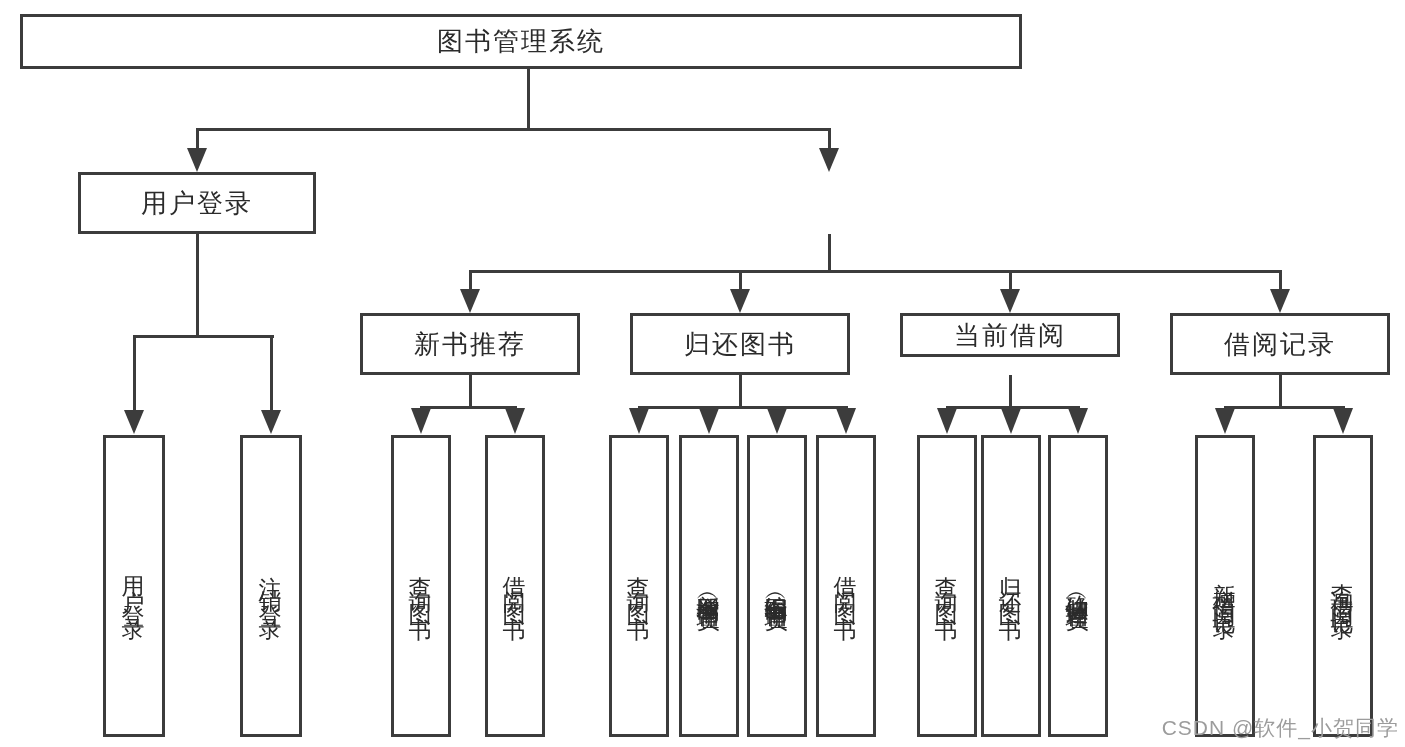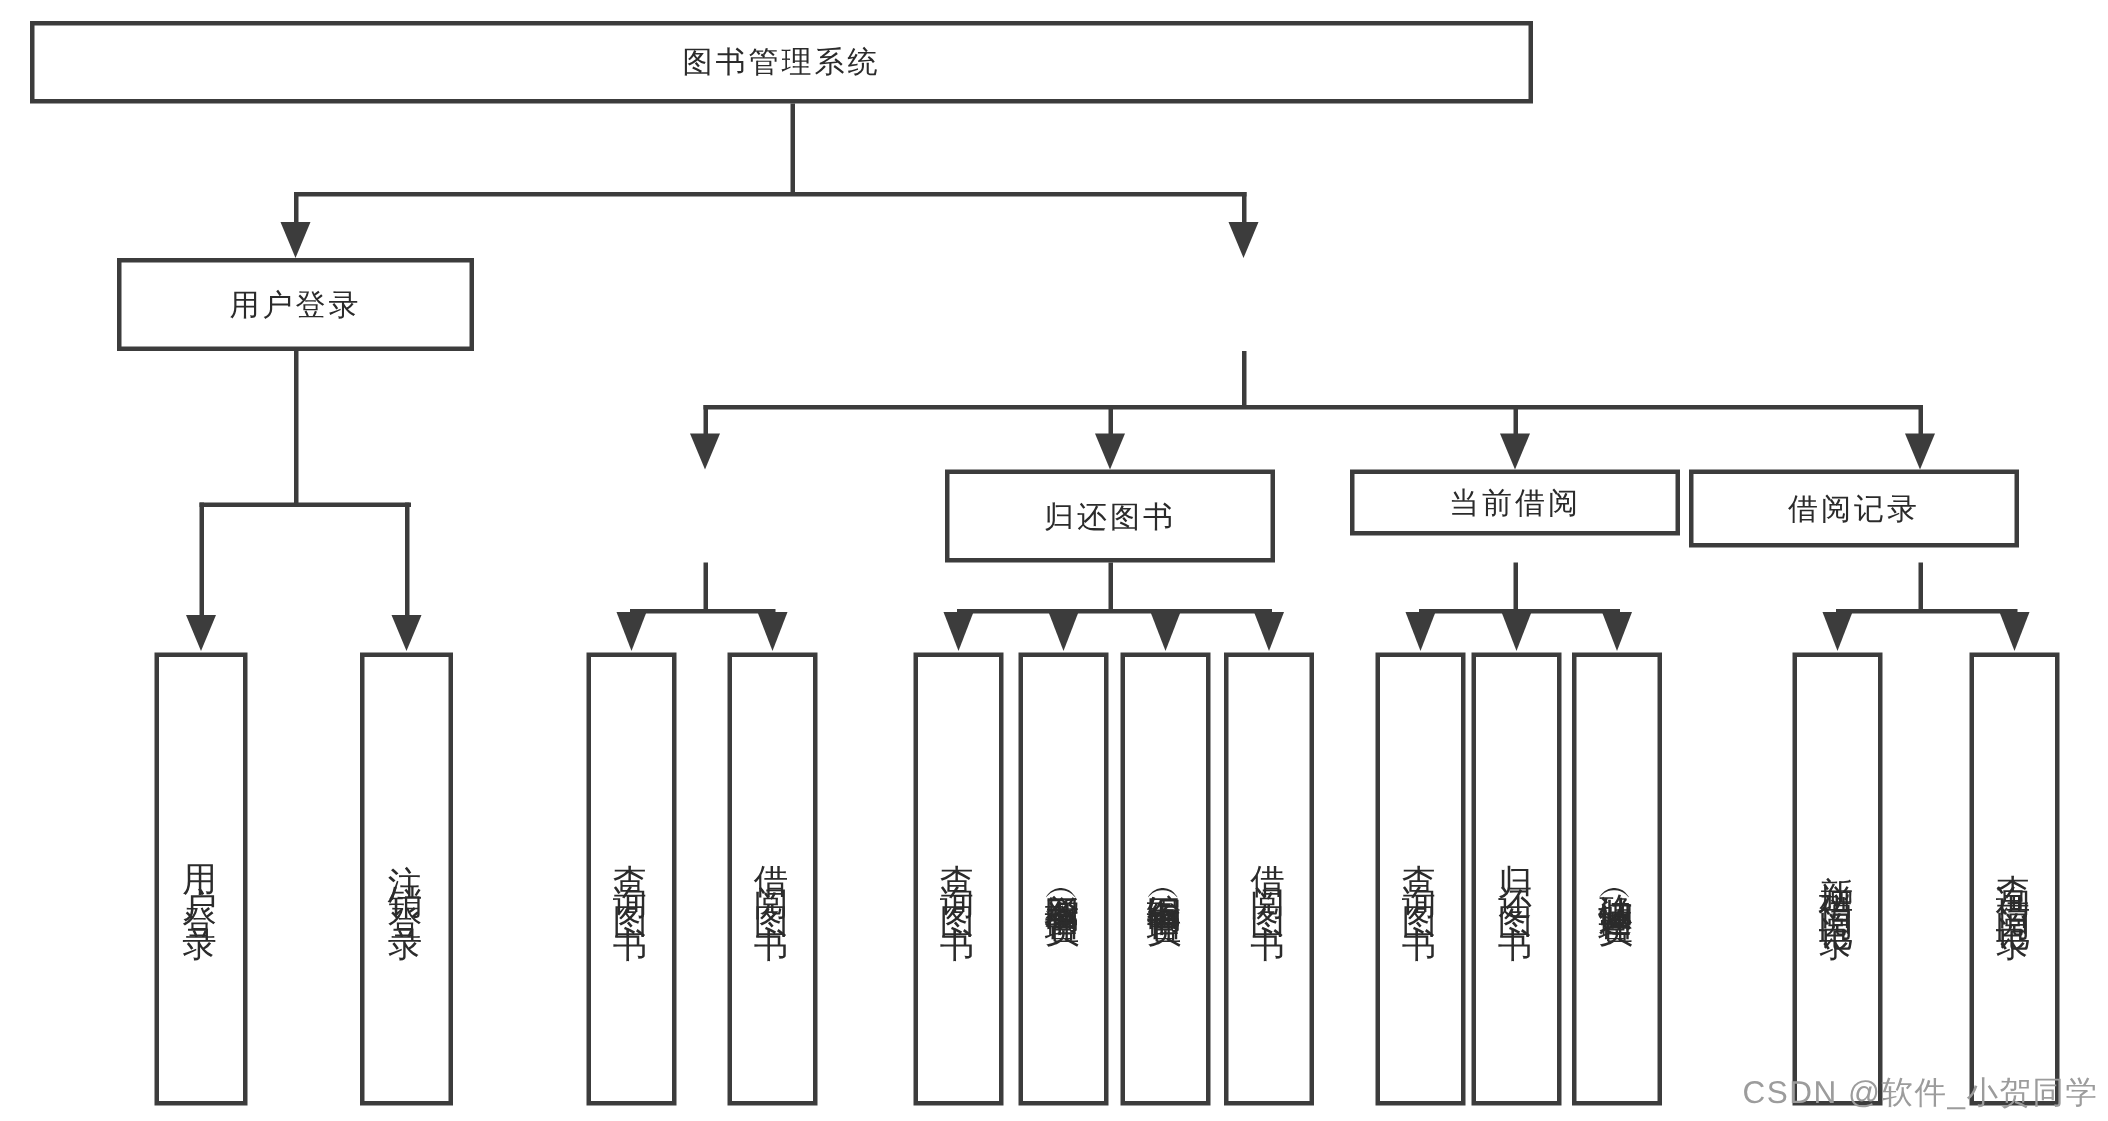--- a/index.html
+++ b/index.html
@@ -11,21 +11,21 @@
   html,body{margin:0;padding:0;background:#fff;}
   .canvas{
     position:relative;width:1405px;height:747px;background:var(--fill);
     font-family:"Liberation Sans","DejaVu Sans",sans-serif;
     color:var(--text);overflow:hidden;
   }
   
   .box{
     position:absolute;box-sizing:border-box;background:var(--fill);
     border:3px solid var(--line);display:flex;align-items:center;justify-content:center;
-    font-size:20px;font-weight:500;letter-spacing:2px;white-space:nowrap;
+    font-size:26px;font-weight:500;letter-spacing:2px;white-space:nowrap;
   }
   .vbox{
     position:absolute;box-sizing:border-box;background:var(--fill);
     border:3px solid var(--line);display:flex;align-items:center;justify-content:center;
     writing-mode:vertical-rl;text-orientation:mixed;
     font-size:23px;font-weight:500;white-space:nowrap;
   }
   .vt-wide{letter-spacing:14px;}
   .vt-mid{letter-spacing:7px;}
   .vt-tight{letter-spacing:2px;}
@@ -70,23 +70,24 @@
   <div class="hline" style="left:469px;top:270px;width:813px;"></div>
   <div class="vline" style="left:469px;top:270px;height:21px;"></div>
   <div class="tri sm" style="left:460px;top:289px;"></div>
   <div class="vline" style="left:739px;top:270px;height:21px;"></div>
   <div class="tri sm" style="left:730px;top:289px;"></div>
   <div class="vline" style="left:1009px;top:270px;height:21px;"></div>
   <div class="tri sm" style="left:1000px;top:289px;"></div>
   <div class="vline" style="left:1279px;top:270px;height:21px;"></div>
   <div class="tri sm" style="left:1270px;top:289px;"></div>
 
+  <div class="box" style="left:360px;top:313px;width:220px;height:62px;">新书推荐</div>
   <div class="box" style="left:630px;top:313px;width:220px;height:62px;">归还图书</div>
   <div class="box" style="left:900px;top:313px;width:220px;height:44px;">当前借阅</div>
-  <div class="box" style="left:1126px;top:313px;width:220px;height:52px;">借阅记录</div>
+  <div class="box" style="left:1170px;top:313px;width:220px;height:62px;">借阅记录</div>
 
   <div class="vline" style="left:469px;top:375px;height:33px;"></div>
   <div class="vline" style="left:739px;top:375px;height:33px;"></div>
   <div class="vline" style="left:1009px;top:375px;height:33px;"></div>
   <div class="vline" style="left:1279px;top:375px;height:33px;"></div>
 
   <div class="hline" style="left:420px;top:406px;width:97px;"></div>
   <div class="hline" style="left:638px;top:406px;width:210px;"></div>
   <div class="hline" style="left:946px;top:406px;width:134px;"></div>
   <div class="hline" style="left:1224px;top:406px;width:121px;"></div>

